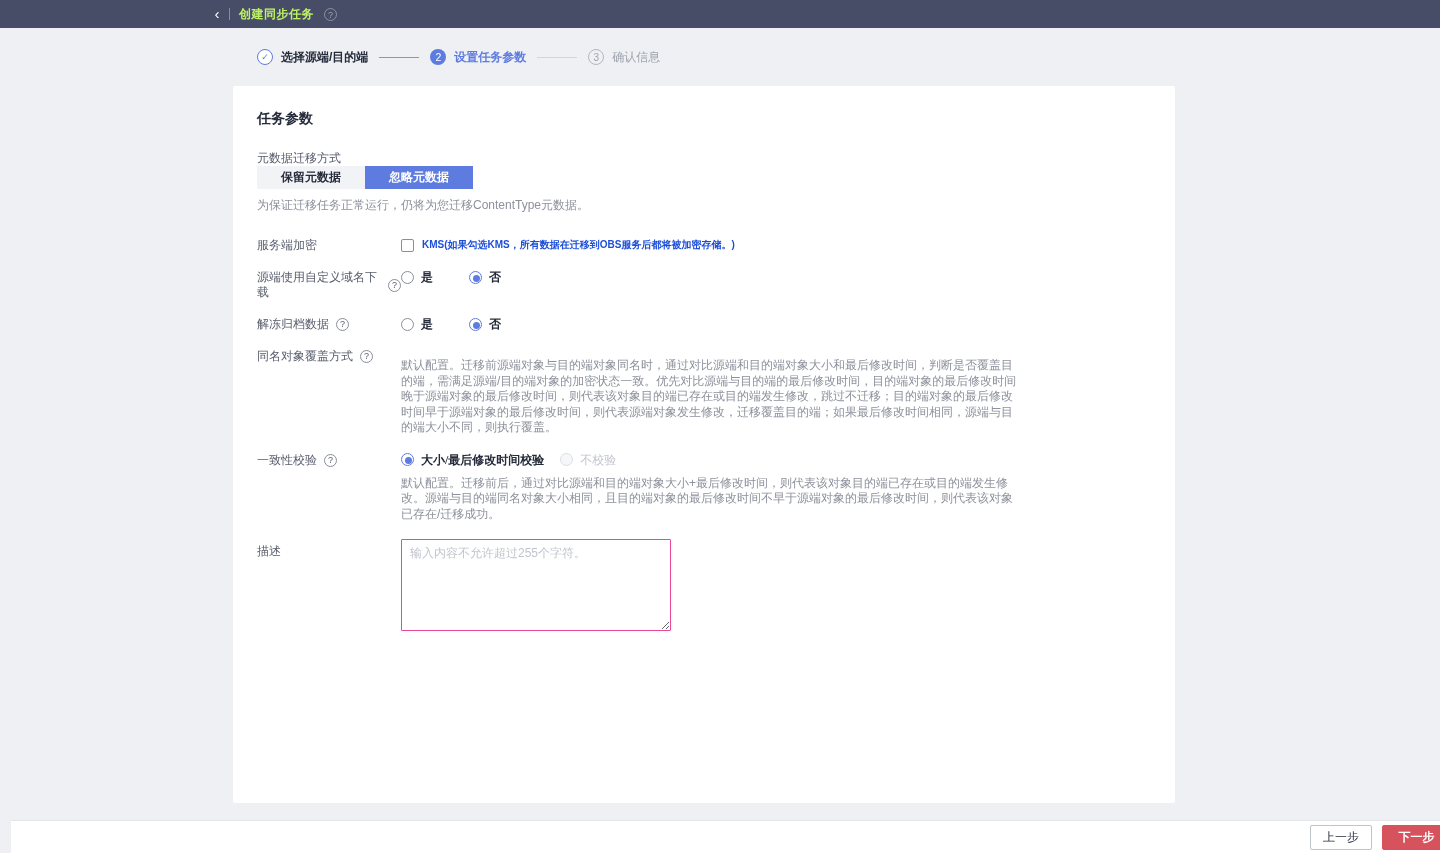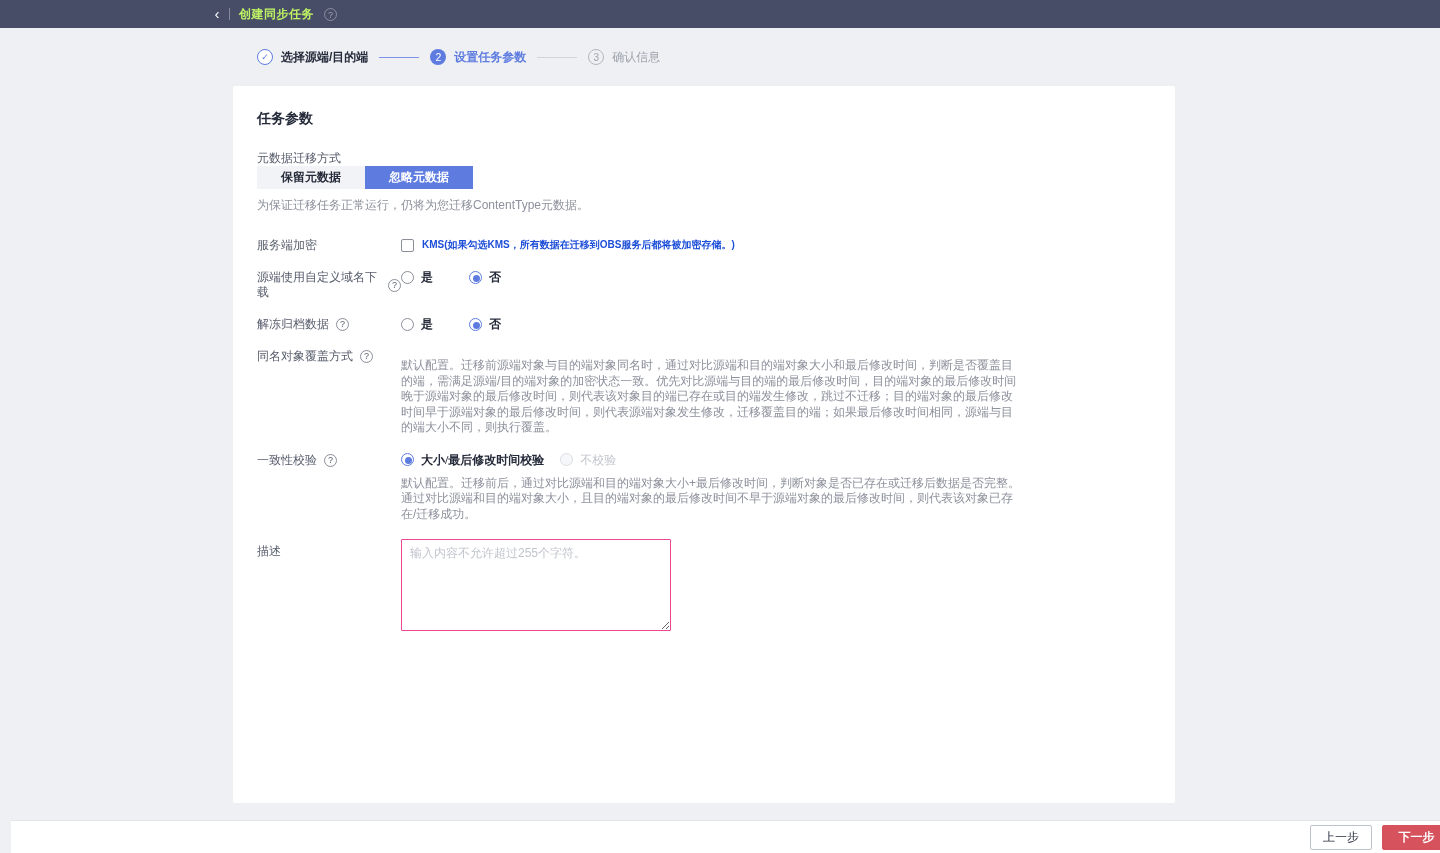--- a/index.html
+++ b/index.html
@@ -243,21 +243,21 @@
       <div class="radio-group tight">
         <label class="radio checked">
           <span class="rdot"></span>
           <span class="rlabel">大小/最后修改时间校验</span>
         </label>
         <label class="radio disabled">
           <span class="rdot"></span>
           <span class="rlabel">不校验</span>
         </label>
       </div>
-      <div class="desc">默认配置。迁移前后，通过对比源端和目的端对象大小+最后修改时间，判断对象是否已存在或迁移后数据是否完整。通过对比源端和目的端对象大小，且目的端对象的最后修改时间不早于源端对象的最后修改时间，则代表该对象已存在/迁移成功。</div>
+      <div class="desc">默认配置。迁移前后，通过对比源端和目的端对象大小+最后修改时间，则代表该对象目的端已存在或目的端发生修改。源端与目的端同名对象大小相同，且目的端对象的最后修改时间不早于源端对象的最后修改时间，则代表该对象已存在/迁移成功。</div>
     </div>
   </div>
 
   <div class="form-row">
     <div class="f-label" style="align-self:flex-start; padding-top:5px;">描述</div>
     <div class="f-ctrl">
       <textarea class="desc-textarea" placeholder="输入内容不允许超过255个字符。" style=""></textarea>
     </div>
   </div>
 </div>

